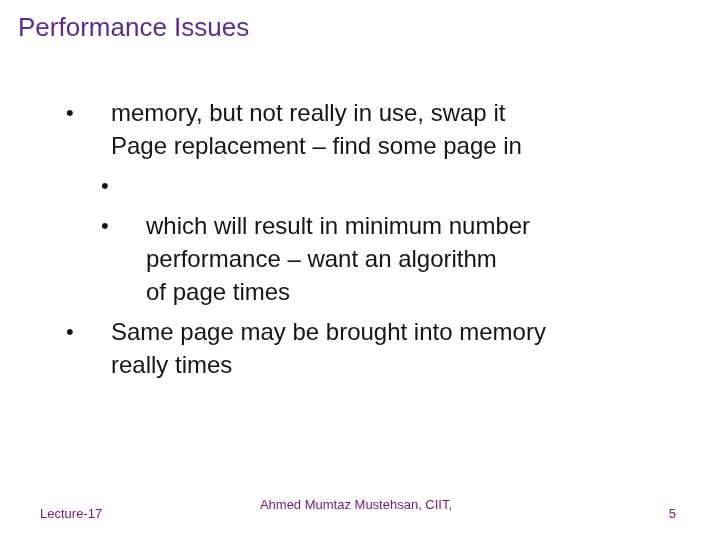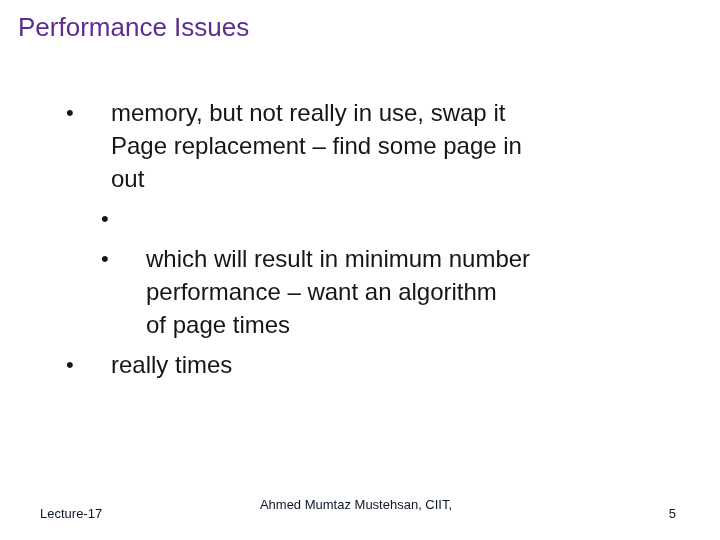--- a/index.html
+++ b/index.html
@@ -50,21 +50,21 @@
   }
   .bullet-lines .bullet-line {
     white-space: nowrap;
   }
   .footer {
     position: absolute;
     left: 0;
     top: 489px;
     width: 720px;
     height: 44px;
-    color: #0f172a;
+    color: #701a75;
     font-size: 13px;
   }
   .footer-left {
     position: absolute;
     left: 40px;
     top: 17px;
     white-space: nowrap;
   }
   .footer-center {
     position: absolute;
@@ -90,40 +90,40 @@
     <div class="title-line">Performance Issues</div>
   </div>
 
   <div class="body-block">
 
     <div class="bullet-item level-1">
       <div class="bullet-marker">•</div>
       <div class="bullet-lines">
         <div class="bullet-line">memory, but not really in use, swap it</div>
         <div class="bullet-line">Page replacement – find some page in</div>
-        <div class="bullet-line">out</div>
       </div>
     </div>
 
     <div class="bullet-item level-2">
       <div class="bullet-marker">•</div>
     </div>
 
     <div class="bullet-item level-2">
       <div class="bullet-marker">•</div>
       <div class="bullet-lines">
         <div class="bullet-line">which will result in minimum number</div>
         <div class="bullet-line">performance – want an algorithm</div>
         <div class="bullet-line">of page times</div>
       </div>
     </div>
 
     <div class="bullet-item level-1">
       <div class="bullet-marker">•</div>
       <div class="bullet-lines">
+        <div class="bullet-line">Same page may be brought into memory</div>
         <div class="bullet-line">really times</div>
       </div>
     </div>
 
   </div>
 
   <div class="footer">
     <div class="footer-left">Lecture-17</div>
     <div class="footer-center">
       <div>Ahmed Mumtaz Mustehsan, CIIT,</div>

